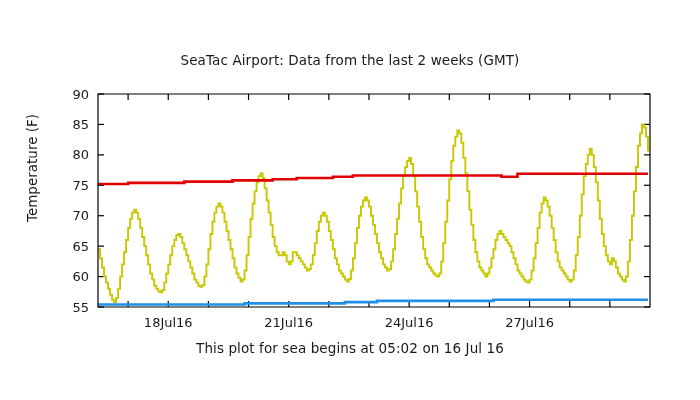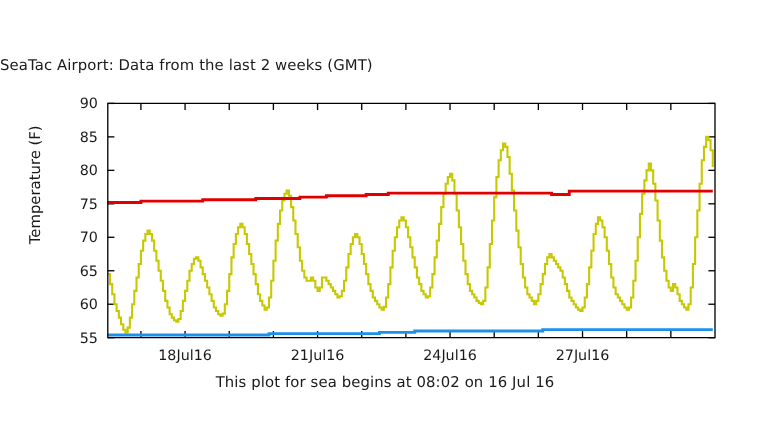--- a/index.html
+++ b/index.html
@@ -3,21 +3,21 @@
 <meta charset="utf-8">
 <style>
   html,body{margin:0;padding:0;}
   body{
     width:700px;height:400px;background:#ffffff;
     font-family:"DejaVu Sans","Liberation Sans",sans-serif;
     color:#000000;overflow:hidden;position:relative;
   }
   #chart-root{position:absolute;left:0;top:0;width:700px;height:400px;}
   #plot-title{
-    position:absolute;left:0;top:52px;width:700px;text-align:left;
+    position:absolute;left:0;top:52px;width:700px;text-align:center;
     font-size:13.5px;color:#1a1a1a;letter-spacing:0.1px;
   }
   #x-caption{
     position:absolute;left:0;top:340px;width:700px;text-align:center;
     font-size:13.5px;color:#1a1a1a;letter-spacing:0.1px;
   }
   #y-axis-title{
     position:absolute;left:0px;top:120px;width:160px;
     transform:rotate(-90deg);transform-origin:50% 50%;
     margin-left:-48px;margin-top:40px;
@@ -101,15 +101,15 @@
         <line x1="609.8545454545454" y1="94" x2="609.8545454545454" y2="100" class="tick-mark"></line>
       </g>
     <g id="series-group">
         <path d="M 98.00 249.19 L 100.01 249.19 L 100.01 258.31 L 102.01 258.31 L 102.01 267.44 L 104.02 267.44 L 104.02 276.57 L 106.03 276.57 L 106.03 282.66 L 108.04 282.66 L 108.04 288.74 L 110.04 288.74 L 110.04 294.83 L 112.05 294.83 L 112.05 299.70 L 114.06 299.70 L 114.06 302.13 L 116.07 302.13 L 116.07 297.87 L 118.07 297.87 L 118.07 288.74 L 120.08 288.74 L 120.08 276.57 L 122.09 276.57 L 122.09 264.40 L 124.09 264.40 L 124.09 252.23 L 126.10 252.23 L 126.10 240.06 L 128.11 240.06 L 128.11 227.89 L 130.12 227.89 L 130.12 218.76 L 132.12 218.76 L 132.12 212.67 L 134.13 212.67 L 134.13 209.63 L 136.14 209.63 L 136.14 212.67 L 138.15 212.67 L 138.15 218.76 L 140.15 218.76 L 140.15 227.89 L 142.16 227.89 L 142.16 237.01 L 144.17 237.01 L 144.17 246.14 L 146.17 246.14 L 146.17 255.27 L 148.18 255.27 L 148.18 264.40 L 150.19 264.40 L 150.19 273.53 L 152.20 273.53 L 152.20 279.61 L 154.20 279.61 L 154.20 285.70 L 156.21 285.70 L 156.21 288.74 L 158.22 288.74 L 158.22 291.18 L 160.23 291.18 L 160.23 292.39 L 162.23 292.39 L 162.23 289.96 L 164.24 289.96 L 164.24 282.66 L 166.25 282.66 L 166.25 273.53 L 168.25 273.53 L 168.25 264.40 L 170.26 264.40 L 170.26 255.27 L 172.27 255.27 L 172.27 246.14 L 174.28 246.14 L 174.28 240.06 L 176.28 240.06 L 176.28 235.19 L 178.29 235.19 L 178.29 233.97 L 180.30 233.97 L 180.30 237.01 L 182.31 237.01 L 182.31 243.10 L 184.31 243.10 L 184.31 249.19 L 186.32 249.19 L 186.32 255.27 L 188.33 255.27 L 188.33 261.36 L 190.33 261.36 L 190.33 267.44 L 192.34 267.44 L 192.34 273.53 L 194.35 273.53 L 194.35 279.61 L 196.36 279.61 L 196.36 282.66 L 198.36 282.66 L 198.36 285.70 L 200.37 285.70 L 200.37 286.92 L 202.38 286.92 L 202.38 285.09 L 204.39 285.09 L 204.39 276.57 L 206.39 276.57 L 206.39 264.40 L 208.40 264.40 L 208.40 249.19 L 210.41 249.19 L 210.41 233.97 L 212.41 233.97 L 212.41 221.80 L 214.42 221.80 L 214.42 212.67 L 216.43 212.67 L 216.43 206.59 L 218.44 206.59 L 218.44 203.54 L 220.44 203.54 L 220.44 206.59 L 222.45 206.59 L 222.45 212.67 L 224.46 212.67 L 224.46 221.80 L 226.47 221.80 L 226.47 230.93 L 228.47 230.93 L 228.47 240.06 L 230.48 240.06 L 230.48 249.19 L 232.49 249.19 L 232.49 258.31 L 234.49 258.31 L 234.49 267.44 L 236.50 267.44 L 236.50 273.53 L 238.51 273.53 L 238.51 277.79 L 240.52 277.79 L 240.52 281.44 L 242.52 281.44 L 242.52 279.61 L 244.53 279.61 L 244.53 270.49 L 246.54 270.49 L 246.54 255.27 L 248.55 255.27 L 248.55 237.01 L 250.55 237.01 L 250.55 218.76 L 252.56 218.76 L 252.56 203.54 L 254.57 203.54 L 254.57 191.37 L 256.57 191.37 L 256.57 182.24 L 258.58 182.24 L 258.58 176.16 L 260.59 176.16 L 260.59 173.11 L 262.60 173.11 L 262.60 177.98 L 264.60 177.98 L 264.60 188.33 L 266.61 188.33 L 266.61 200.50 L 268.62 200.50 L 268.62 212.67 L 270.63 212.67 L 270.63 224.84 L 272.63 224.84 L 272.63 237.01 L 274.64 237.01 L 274.64 246.14 L 276.65 246.14 L 276.65 252.23 L 278.65 252.23 L 278.65 255.27 L 280.66 255.27 L 280.66 255.27 L 282.67 255.27 L 282.67 252.23 L 284.68 252.23 L 284.68 255.27 L 286.68 255.27 L 286.68 261.36 L 288.69 261.36 L 288.69 264.40 L 290.70 264.40 L 290.70 261.36 L 292.71 261.36 L 292.71 252.23 L 294.71 252.23 L 294.71 252.23 L 296.72 252.23 L 296.72 255.27 L 298.73 255.27 L 298.73 258.31 L 300.73 258.31 L 300.73 261.36 L 302.74 261.36 L 302.74 264.40 L 304.75 264.40 L 304.75 267.44 L 306.76 267.44 L 306.76 270.49 L 308.76 270.49 L 308.76 269.27 L 310.77 269.27 L 310.77 264.40 L 312.78 264.40 L 312.78 255.27 L 314.79 255.27 L 314.79 243.10 L 316.79 243.10 L 316.79 230.93 L 318.80 230.93 L 318.80 221.80 L 320.81 221.80 L 320.81 215.71 L 322.81 215.71 L 322.81 212.67 L 324.82 212.67 L 324.82 215.71 L 326.83 215.71 L 326.83 221.80 L 328.84 221.80 L 328.84 230.93 L 330.84 230.93 L 330.84 240.06 L 332.85 240.06 L 332.85 249.19 L 334.86 249.19 L 334.86 258.31 L 336.87 258.31 L 336.87 264.40 L 338.87 264.40 L 338.87 270.49 L 340.88 270.49 L 340.88 273.53 L 342.89 273.53 L 342.89 276.57 L 344.89 276.57 L 344.89 279.61 L 346.90 279.61 L 346.90 281.44 L 348.91 281.44 L 348.91 279.01 L 350.92 279.01 L 350.92 270.49 L 352.92 270.49 L 352.92 258.31 L 354.93 258.31 L 354.93 243.10 L 356.94 243.10 L 356.94 227.89 L 358.95 227.89 L 358.95 215.71 L 360.95 215.71 L 360.95 206.59 L 362.96 206.59 L 362.96 200.50 L 364.97 200.50 L 364.97 197.46 L 366.97 197.46 L 366.97 200.50 L 368.98 200.50 L 368.98 206.59 L 370.99 206.59 L 370.99 215.71 L 373.00 215.71 L 373.00 224.84 L 375.00 224.84 L 375.00 233.97 L 377.01 233.97 L 377.01 243.10 L 379.02 243.10 L 379.02 252.23 L 381.03 252.23 L 381.03 258.31 L 383.03 258.31 L 383.03 264.40 L 385.04 264.40 L 385.04 267.44 L 387.05 267.44 L 387.05 270.49 L 389.05 270.49 L 389.05 269.27 L 391.06 269.27 L 391.06 261.36 L 393.07 261.36 L 393.07 249.19 L 395.08 249.19 L 395.08 233.97 L 397.08 233.97 L 397.08 218.76 L 399.09 218.76 L 399.09 203.54 L 401.10 203.54 L 401.10 188.33 L 403.11 188.33 L 403.11 176.16 L 405.11 176.16 L 405.11 167.03 L 407.12 167.03 L 407.12 160.94 L 409.13 160.94 L 409.13 157.90 L 411.13 157.90 L 411.13 163.99 L 413.14 163.99 L 413.14 176.16 L 415.15 176.16 L 415.15 191.37 L 417.16 191.37 L 417.16 206.59 L 419.16 206.59 L 419.16 221.80 L 421.17 221.80 L 421.17 237.01 L 423.18 237.01 L 423.18 249.19 L 425.19 249.19 L 425.19 258.31 L 427.19 258.31 L 427.19 264.40 L 429.20 264.40 L 429.20 267.44 L 431.21 267.44 L 431.21 270.49 L 433.21 270.49 L 433.21 273.53 L 435.22 273.53 L 435.22 275.35 L 437.23 275.35 L 437.23 276.57 L 439.24 276.57 L 439.24 273.53 L 441.24 273.53 L 441.24 261.36 L 443.25 261.36 L 443.25 243.10 L 445.26 243.10 L 445.26 221.80 L 447.27 221.80 L 447.27 200.50 L 449.27 200.50 L 449.27 179.20 L 451.28 179.20 L 451.28 160.94 L 453.29 160.94 L 453.29 145.73 L 455.29 145.73 L 455.29 136.60 L 457.30 136.60 L 457.30 130.51 L 459.31 130.51 L 459.31 133.56 L 461.32 133.56 L 461.32 142.69 L 463.32 142.69 L 463.32 157.90 L 465.33 157.90 L 465.33 173.11 L 467.34 173.11 L 467.34 191.37 L 469.35 191.37 L 469.35 209.63 L 471.35 209.63 L 471.35 224.84 L 473.36 224.84 L 473.36 240.06 L 475.37 240.06 L 475.37 252.23 L 477.37 252.23 L 477.37 261.36 L 479.38 261.36 L 479.38 267.44 L 481.39 267.44 L 481.39 270.49 L 483.40 270.49 L 483.40 273.53 L 485.40 273.53 L 485.40 276.57 L 487.41 276.57 L 487.41 273.53 L 489.42 273.53 L 489.42 267.44 L 491.43 267.44 L 491.43 258.31 L 493.43 258.31 L 493.43 249.19 L 495.44 249.19 L 495.44 240.06 L 497.45 240.06 L 497.45 233.97 L 499.45 233.97 L 499.45 230.93 L 501.46 230.93 L 501.46 233.97 L 503.47 233.97 L 503.47 237.01 L 505.48 237.01 L 505.48 240.06 L 507.48 240.06 L 507.48 243.10 L 509.49 243.10 L 509.49 246.14 L 511.50 246.14 L 511.50 252.23 L 513.51 252.23 L 513.51 258.31 L 515.51 258.31 L 515.51 264.40 L 517.52 264.40 L 517.52 270.49 L 519.53 270.49 L 519.53 273.53 L 521.53 273.53 L 521.53 276.57 L 523.54 276.57 L 523.54 279.61 L 525.55 279.61 L 525.55 281.44 L 527.56 281.44 L 527.56 282.66 L 529.56 282.66 L 529.56 279.61 L 531.57 279.61 L 531.57 270.49 L 533.58 270.49 L 533.58 258.31 L 535.59 258.31 L 535.59 243.10 L 537.59 243.10 L 537.59 227.89 L 539.60 227.89 L 539.60 212.67 L 541.61 212.67 L 541.61 203.54 L 543.61 203.54 L 543.61 197.46 L 545.62 197.46 L 545.62 200.50 L 547.63 200.50 L 547.63 206.59 L 549.64 206.59 L 549.64 215.71 L 551.64 215.71 L 551.64 227.89 L 553.65 227.89 L 553.65 240.06 L 555.66 240.06 L 555.66 252.23 L 557.67 252.23 L 557.67 261.36 L 559.67 261.36 L 559.67 267.44 L 561.68 267.44 L 561.68 270.49 L 563.69 270.49 L 563.69 273.53 L 565.69 273.53 L 565.69 276.57 L 567.70 276.57 L 567.70 279.61 L 569.71 279.61 L 569.71 281.44 L 571.72 281.44 L 571.72 279.61 L 573.72 279.61 L 573.72 270.49 L 575.73 270.49 L 575.73 255.27 L 577.74 255.27 L 577.74 237.01 L 579.75 237.01 L 579.75 215.71 L 581.75 215.71 L 581.75 194.41 L 583.76 194.41 L 583.76 176.16 L 585.77 176.16 L 585.77 163.99 L 587.77 163.99 L 587.77 154.86 L 589.78 154.86 L 589.78 148.77 L 591.79 148.77 L 591.79 154.86 L 593.80 154.86 L 593.80 167.03 L 595.80 167.03 L 595.80 182.24 L 597.81 182.24 L 597.81 200.50 L 599.82 200.50 L 599.82 218.76 L 601.83 218.76 L 601.83 233.97 L 603.83 233.97 L 603.83 246.14 L 605.84 246.14 L 605.84 255.27 L 607.85 255.27 L 607.85 261.36 L 609.85 261.36 L 609.85 264.40 L 611.86 264.40 L 611.86 258.31 L 613.87 258.31 L 613.87 261.36 L 615.88 261.36 L 615.88 267.44 L 617.88 267.44 L 617.88 273.53 L 619.89 273.53 L 619.89 276.57 L 621.90 276.57 L 621.90 279.61 L 623.91 279.61 L 623.91 281.44 L 625.91 281.44 L 625.91 276.57 L 627.92 276.57 L 627.92 261.36 L 629.93 261.36 L 629.93 240.06 L 631.93 240.06 L 631.93 215.71 L 633.94 215.71 L 633.94 191.37 L 635.95 191.37 L 635.95 167.03 L 637.96 167.03 L 637.96 145.73 L 639.96 145.73 L 639.96 133.56 L 641.97 133.56 L 641.97 124.43 L 643.98 124.43 L 643.98 127.47 L 645.99 127.47 L 645.99 136.60 L 647.99 136.60 L 647.99 151.81" class="series-path" stroke="#c8c800" stroke-width="1.9"></path>
         <path d="M 98.00 184.07 L 128.11 184.07 L 128.11 182.85 L 184.31 182.85 L 184.31 181.63 L 232.49 181.63 L 232.49 180.42 L 272.63 180.42 L 272.63 179.20 L 296.72 179.20 L 296.72 177.98 L 332.85 177.98 L 332.85 176.77 L 352.92 176.77 L 352.92 175.55 L 501.46 175.55 L 501.46 176.77 L 517.52 176.77 L 517.52 173.72 L 647.99 173.72" class="series-path" stroke="#e00000" stroke-width="2.6"></path>
         <path d="M 98.00 304.57 L 244.53 304.57 L 244.53 303.35 L 344.89 303.35 L 344.89 302.13 L 377.01 302.13 L 377.01 300.91 L 493.43 300.91 L 493.43 299.70 L 647.99 299.70" class="series-path" stroke="#1e90e8" stroke-width="2.6"></path>
       </g>
     <path id="axis-frame" class="axis-line" d="M 98 94 L 650 94 L 650 307 L 98 307 Z"></path>
   </svg>
 
-  <div id="x-caption">This plot for sea begins at 08:02 on 16 Jul 16</div>
+  <div id="x-caption">This plot for sea begins at 05:02 on 16 Jul 16</div>
 
 </div>
 
 </body></html>

